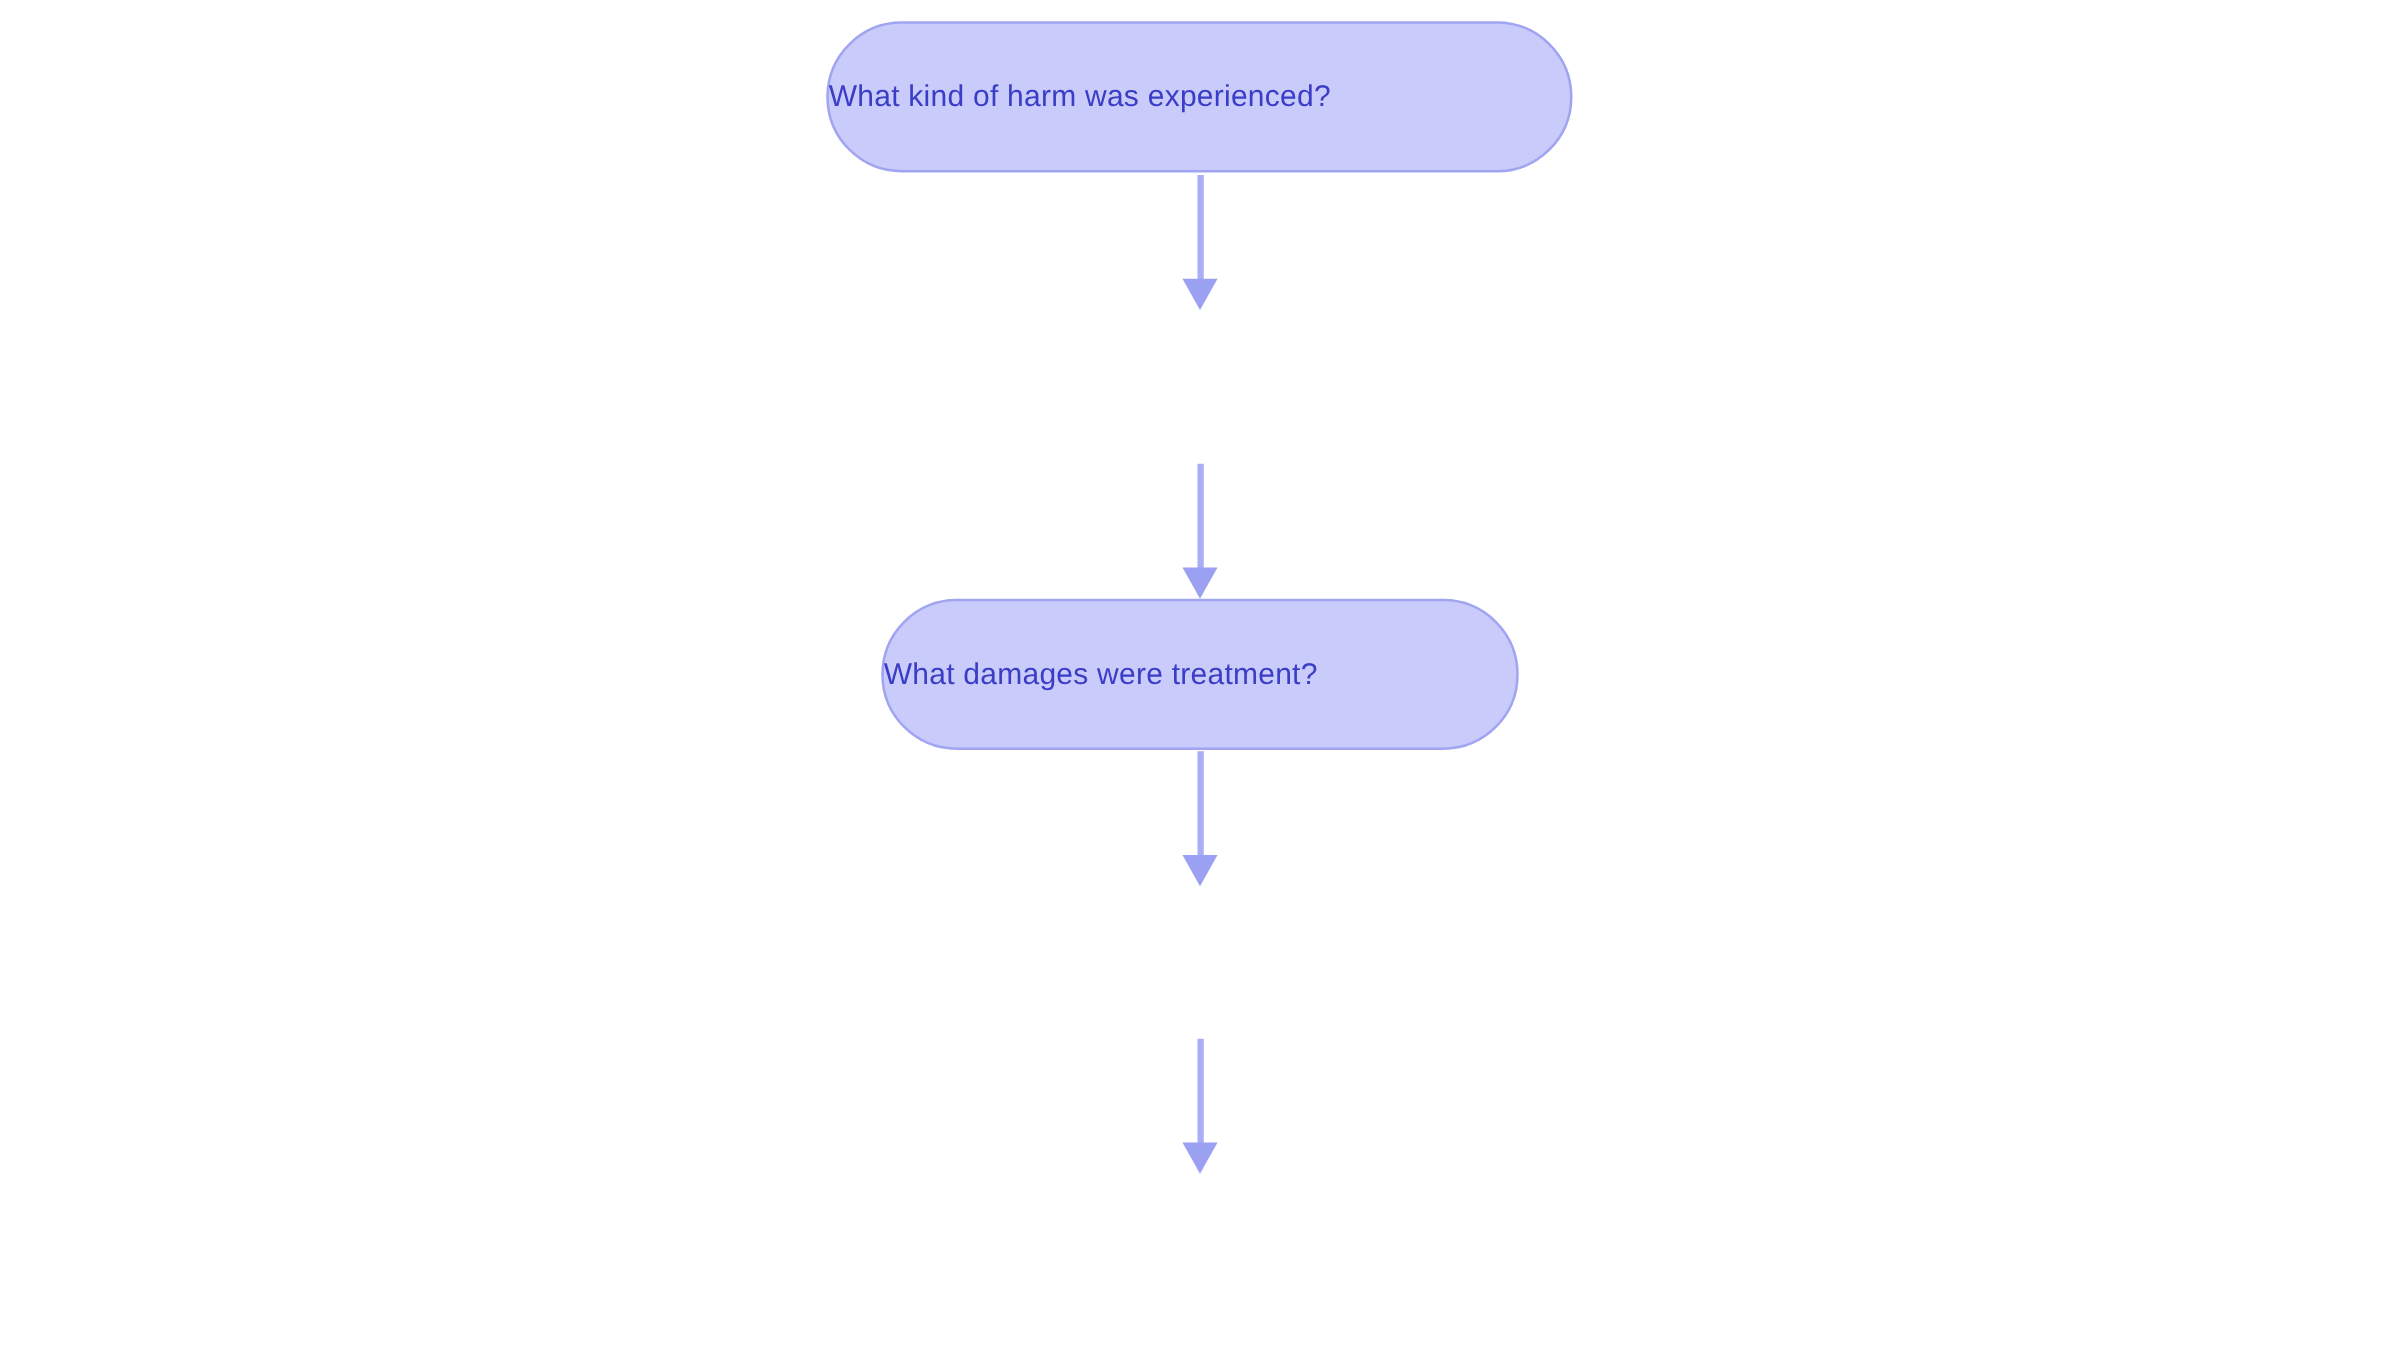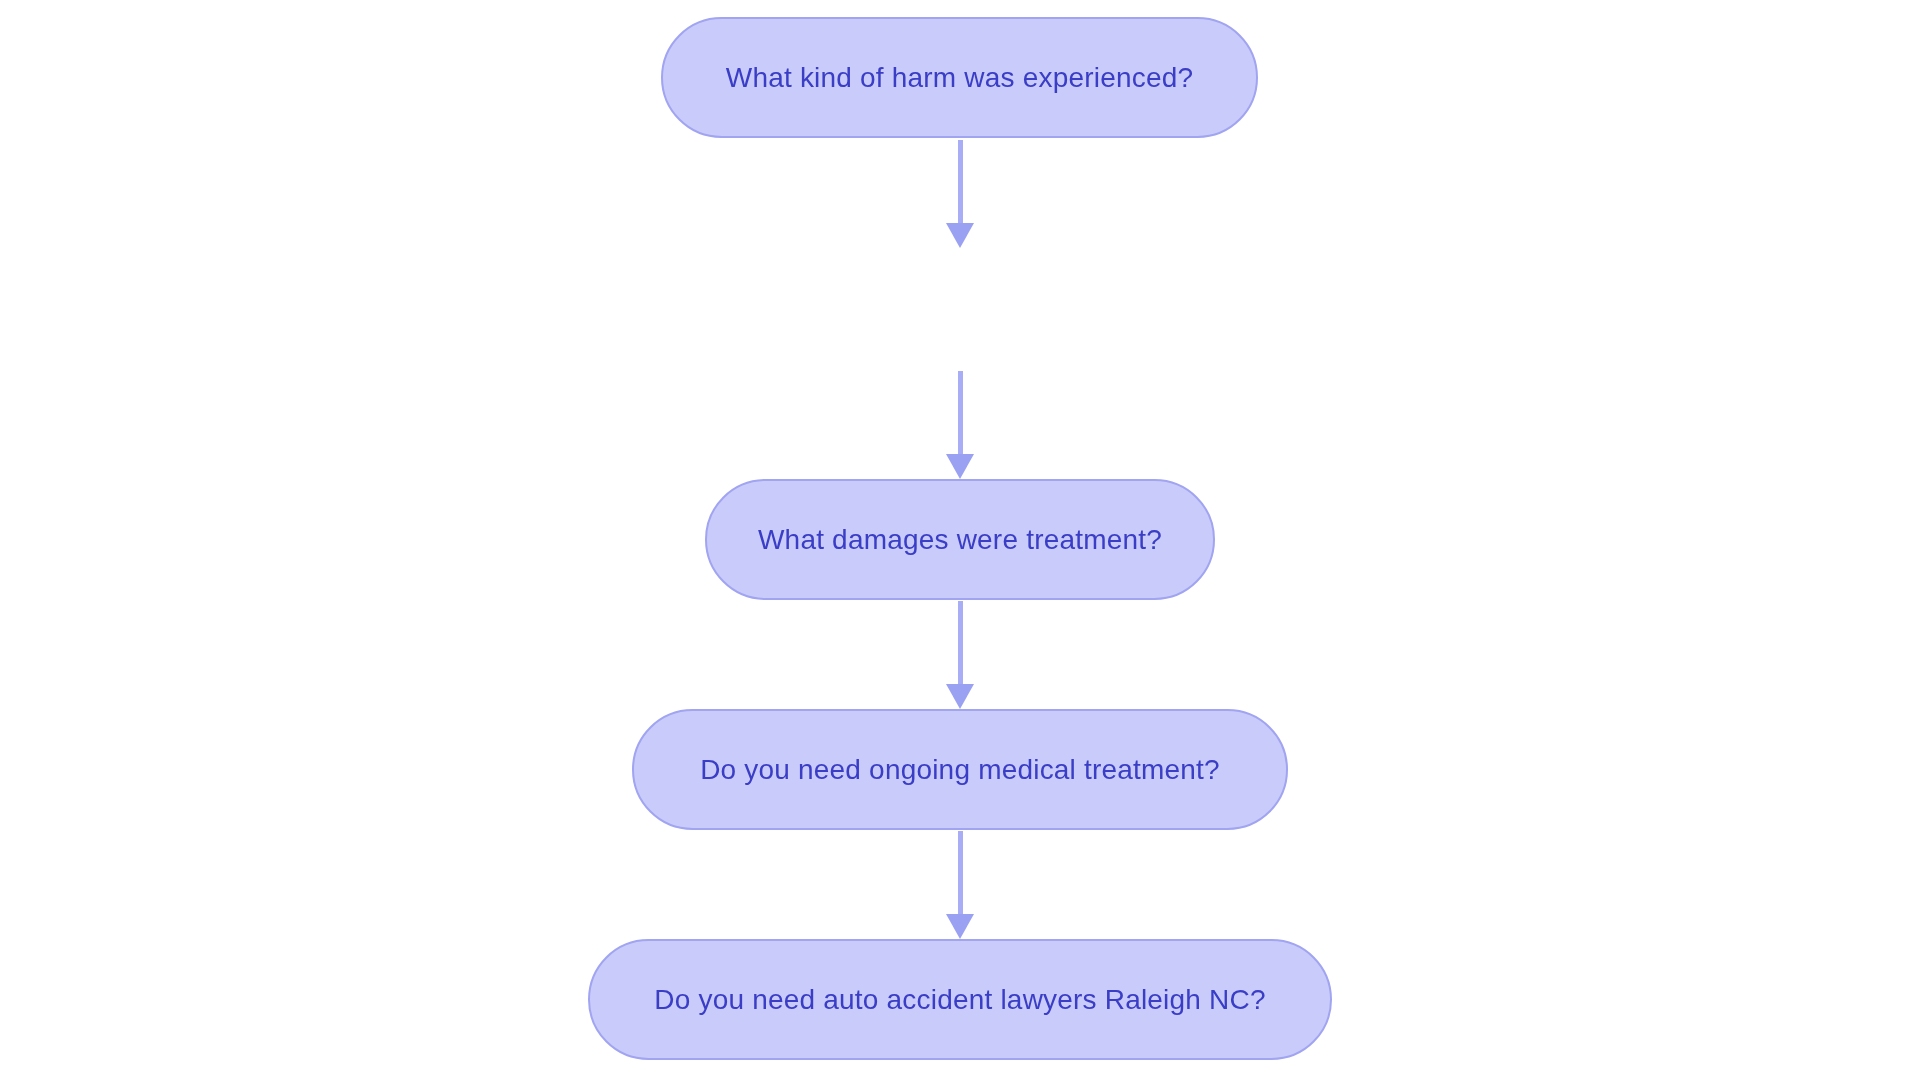--- a/index.html
+++ b/index.html
@@ -16,25 +16,24 @@
     font-family: "Liberation Sans", sans-serif;
   }
   .node {
     position: absolute;
     height: 121px;
     box-sizing: border-box;
     background: #c9cbfa;
     border: 2px solid #a0a4f1;
     border-radius: 60.5px;
     color: #3a3dc6;
-    font-size: 28px;
+    font-size: 24px;
     letter-spacing: 0.2px;
     display: flex;
     align-items: center;
-    justify-content: center;
     text-align: center;
     white-space: nowrap;
   }
   .n1 { left: 661px; top: 17px;  width: 597px; }
   .n2 { left: 612px; top: 249px; width: 696px; }
   .n3 { left: 705px; top: 479px; width: 510px; }
   .n4 { left: 632px; top: 709px; width: 656px; }
   .n5 { left: 588px; top: 939px; width: 744px; }
 
   .arrow {
@@ -87,26 +86,20 @@
 
   <div class="node n3">
     <span>What damages were treatment?</span>
   </div>
 
   <div class="arrow a3">
     <div class="shaft"></div>
     <div class="head"></div>
   </div>
 
-  <div class="node n4">
-    <span>Do you need ongoing medical treatment?</span>
-  </div>
 
   <div class="arrow a4">
     <div class="shaft"></div>
     <div class="head"></div>
   </div>
 
-  <div class="node n5">
-    <span>Do you need auto accident lawyers Raleigh NC?</span>
-  </div>
 
 </div>
 
 </body></html>

